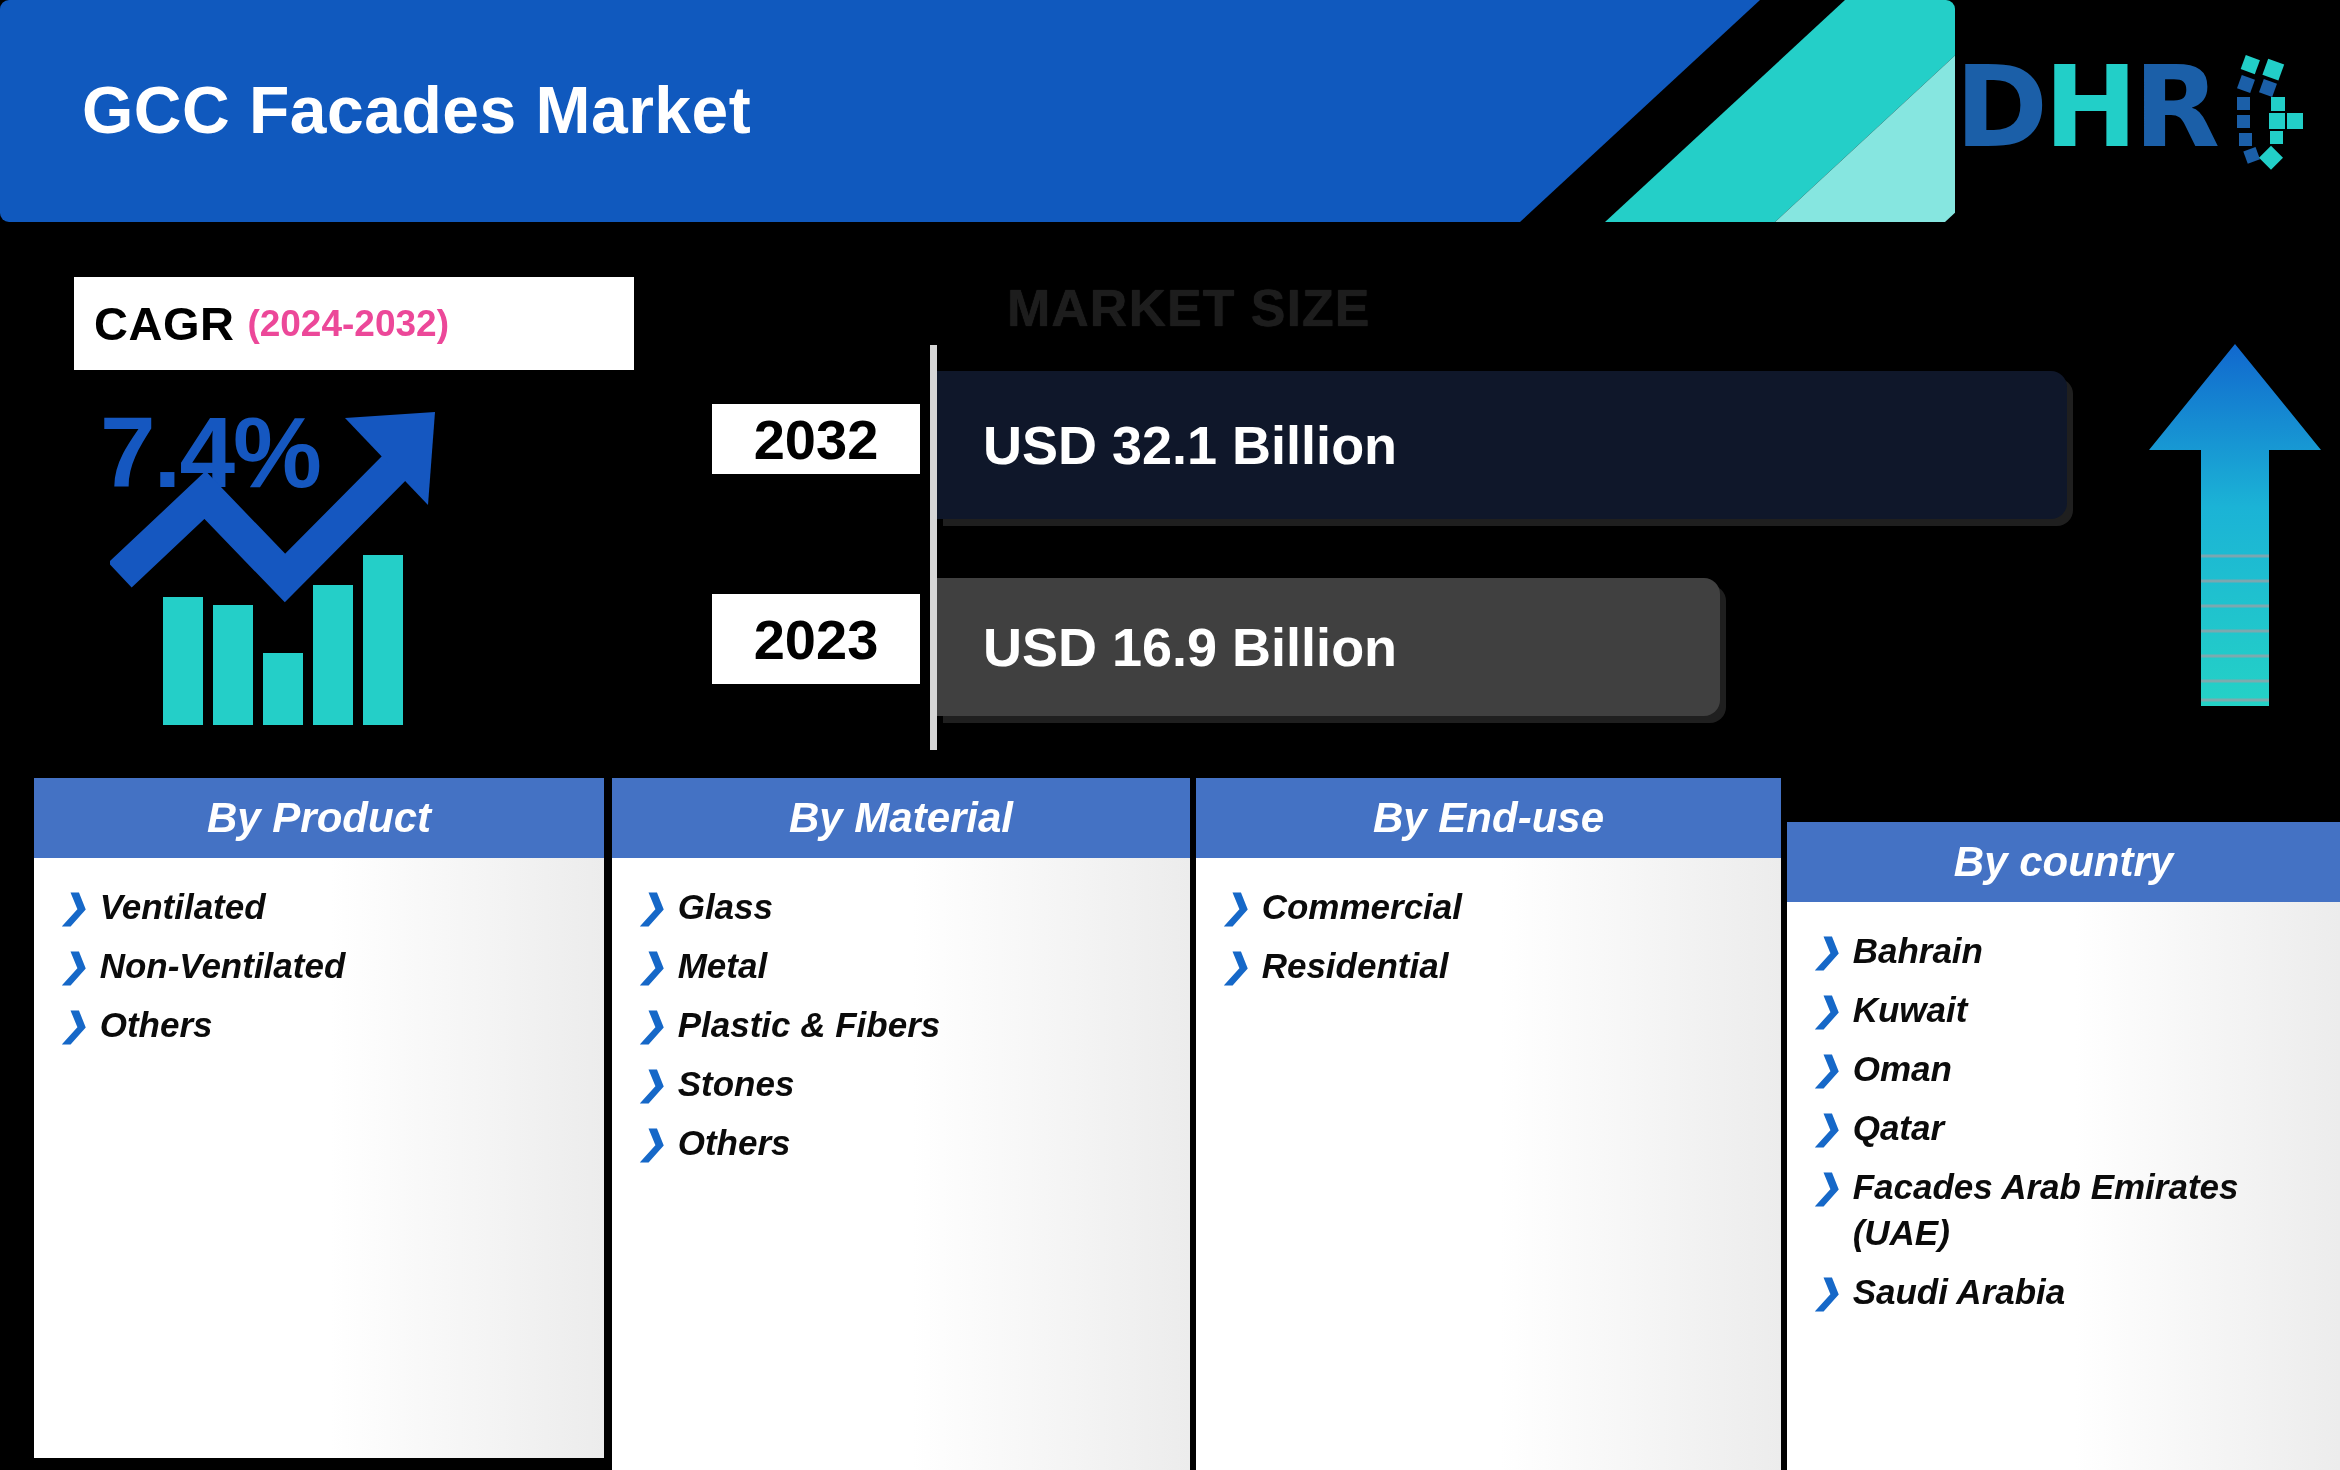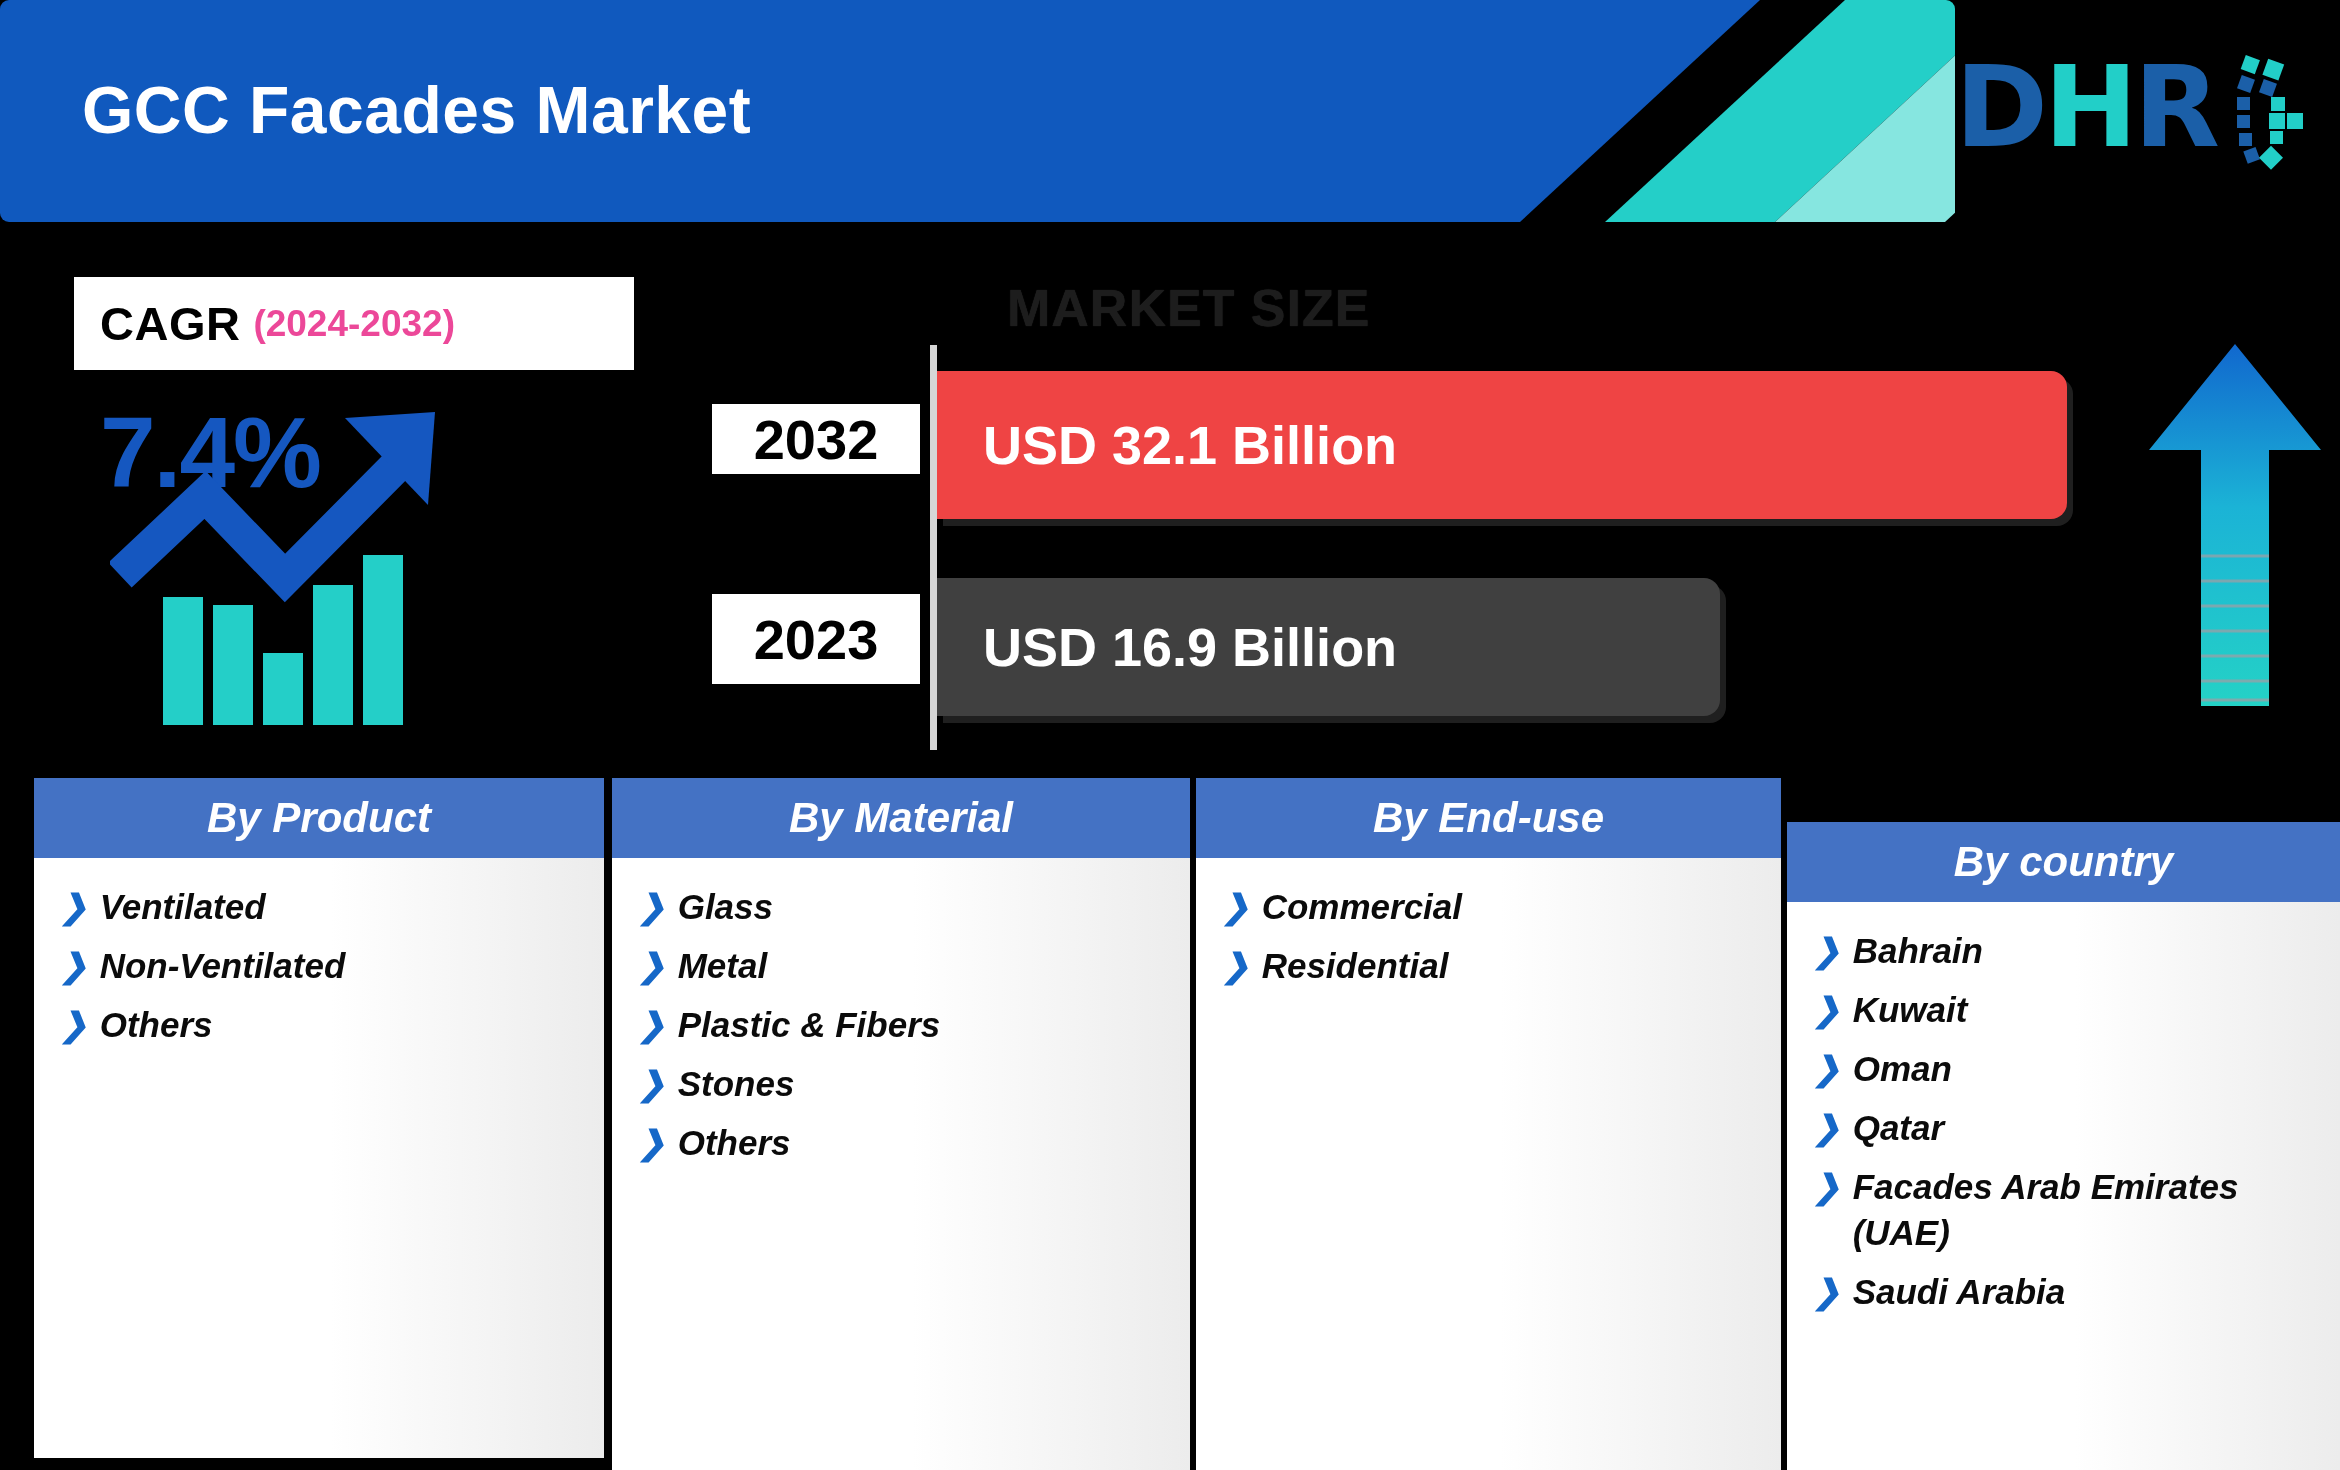--- a/index.html
+++ b/index.html
@@ -39,21 +39,21 @@
     font-family: "DejaVu Sans", sans-serif;
   }
   .logo-d { color: #1B5FA8; }
   .logo-h { color: #22CFC8; }
   .logo-r { color: #1B5FA8; }
   .logo-dots { position: absolute; left: 258px; top: 0px; width: 90px; height: 140px; }
 
   
   .cagr-box {
     position: absolute; left: 74px; top: 277px; width: 560px; height: 93px;
-    background: #FFFFFF; display: flex; align-items: center; padding-left: 26px;
+    background: #FFFFFF; display: flex; align-items: center; padding-left: 20px;
   }
   .cagr-label { color: #000; font-size: 47px; font-weight: bold; letter-spacing: .5px; }
   .cagr-years { color: #ec4899; font-size: 37px; font-weight: bold; margin-left: 13px; }
   .cagr-value {
     position: absolute; left: 100px; top: 395px;
     color: #1557C0; font-size: 100px; font-weight: 900; letter-spacing: -2px;
   }
   .cagr-chart { position: absolute; left: 155px; top: 545px; width: 275px; height: 180px; }
   .cagr-arrow { position: absolute; left: 110px; top: 400px; width: 350px; height: 250px; }
 
@@ -71,21 +71,21 @@
     position: absolute; background: #FFFFFF; display: flex; align-items: center;
     justify-content: center; color: #000; font-size: 56px; font-weight: bold;
   }
   .year-2032 { left: 712px; top: 404px; width: 208px; height: 70px; }
   .year-2023 { left: 712px; top: 594px; width: 208px; height: 90px; }
 
   .bar {
     position: absolute; display: flex; align-items: center;
     border-radius: 0 16px 16px 0; box-shadow: 6px 7px 0 rgba(255,255,255,.12);
   }
-  .bar-2032 { left: 937px; top: 371px; width: 1130px; height: 148px; background: #ef4444; }
+  .bar-2032 { left: 937px; top: 371px; width: 1130px; height: 148px; background: #0f172a; }
   .bar-2023 { left: 937px; top: 578px; width: 783px; height: 138px; background: #404040; }
   .bar-label { color: #FFFFFF; font-size: 54px; font-weight: bold; padding-left: 46px; white-space: nowrap; }
 
   .up-arrow { position: absolute; left: 2145px; top: 338px; width: 180px; height: 370px; }
 
   
   .seg { position: absolute; top: 778px; font-style: italic; }
   .seg-head {
     background: #4472C4; color: #FFFFFF; font-size: 42px; font-weight: bold;
     display: flex; align-items: center; justify-content: center;

